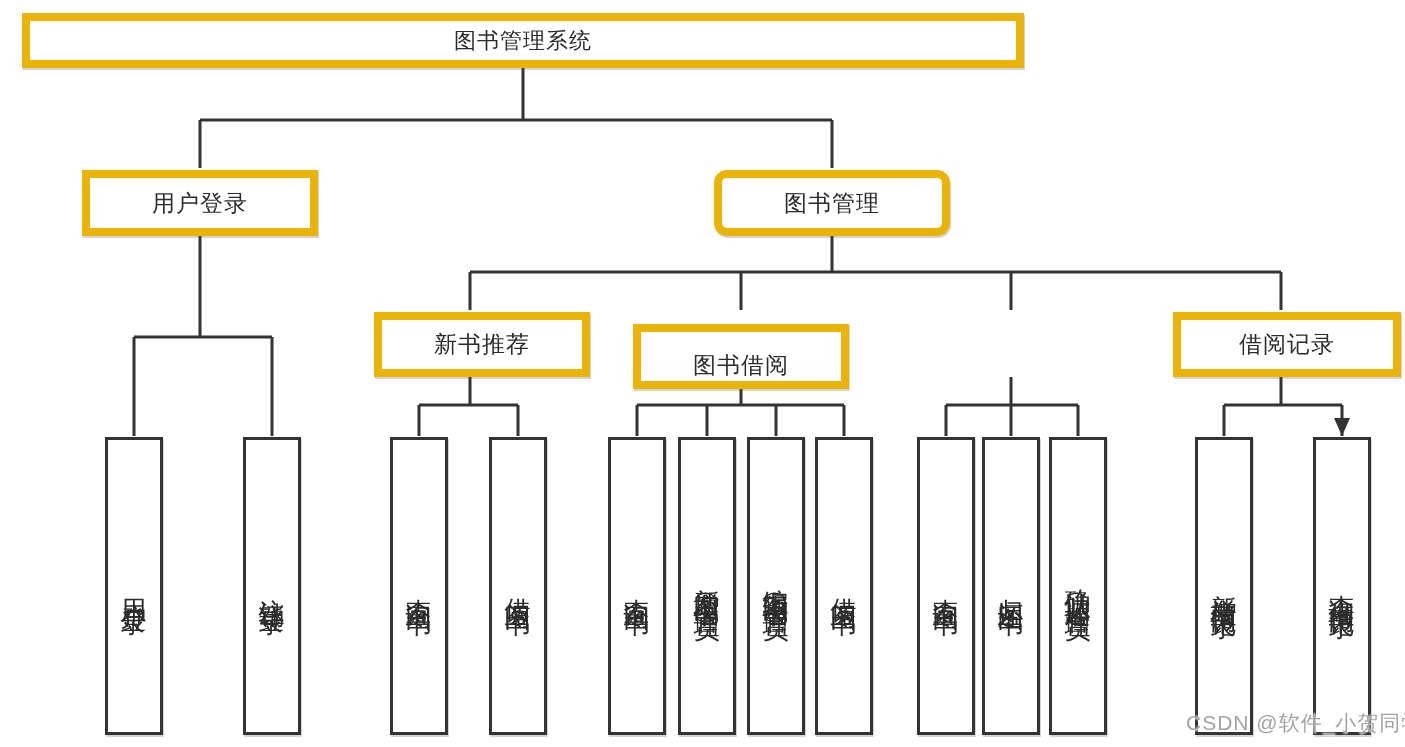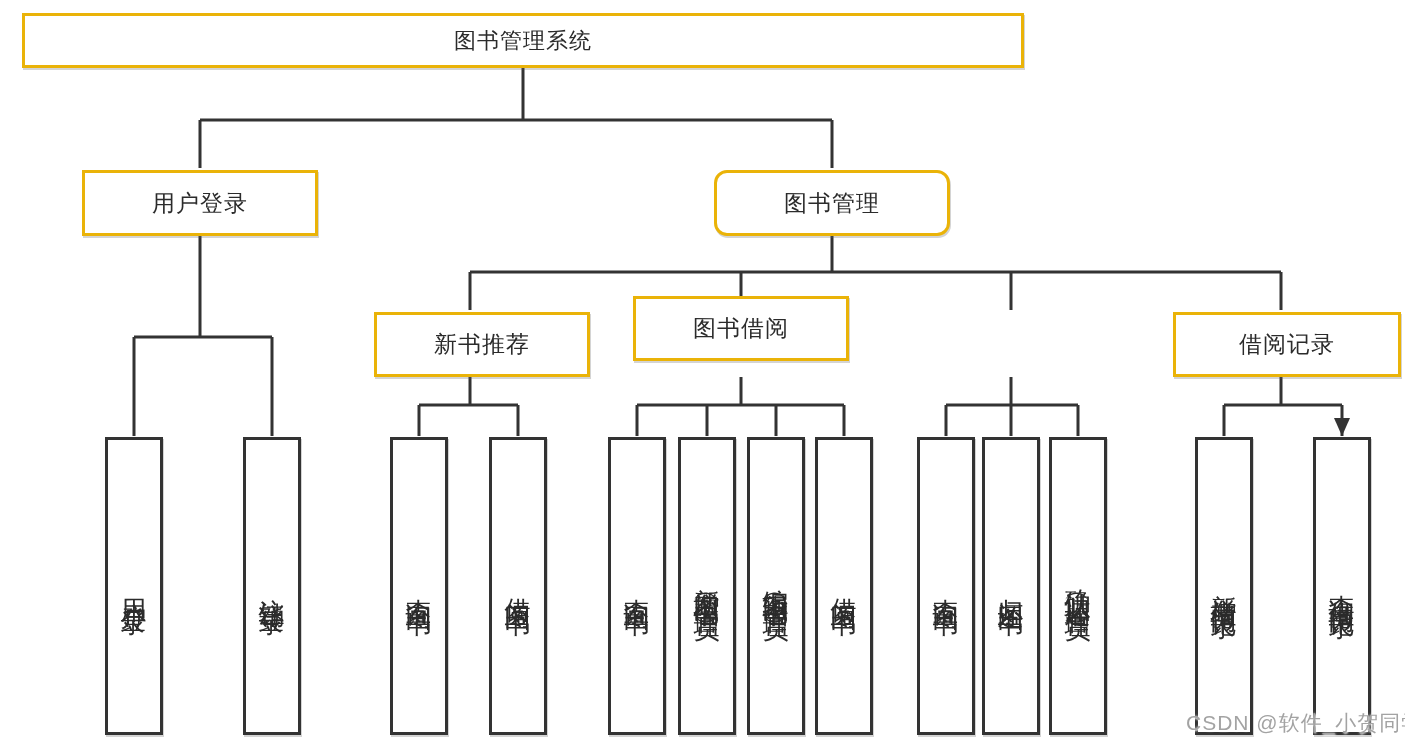--- a/index.html
+++ b/index.html
@@ -13,21 +13,21 @@
     overflow: hidden;
   }
   #connectors {
     position: absolute;
     left: 0; top: 0;
     width: 1405px; height: 747px;
   }
   .hbox {
     position: absolute;
     background: #ffffff;
-    border: 3px solid #eab308;
+    border: 8px solid #eab308;
     box-shadow: 1px 2px 0 rgba(100,100,100,0.28);
     display: flex;
     align-items: center;
     justify-content: center;
     color: #2b2b2b;
     font-size: 23px;
     letter-spacing: 1px;
     z-index: 2;
   }
   .hbox.root { font-size: 22px; }
@@ -100,21 +100,21 @@
   <div class="hbox" style="left:82px; top:170px; width:236px; height:66px;">
     <span>用户登录</span>
   </div>
   <div class="hbox" style="left:714px; top:170px; width:236px; height:66px;border-radius:13px;">
     <span>图书管理</span>
   </div>
 
   <div class="hbox" style="left:374px; top:312px; width:216px; height:65px;">
     <span>新书推荐</span>
   </div>
-  <div class="hbox" style="left:633px; top:296px; width:216px; height:65px;">
+  <div class="hbox" style="left:633px; top:324px; width:216px; height:65px;align-items:flex-end;">
     <span>图书借阅</span>
   </div>
   <div class="hbox" style="left:1173px; top:312px; width:228px; height:65px;">
     <span>借阅记录</span>
   </div>
 
   <div class="vbox" style="left:105px; top:437px;">
     <span>用户登录</span>
   </div>
   <div class="vbox" style="left:243px; top:437px;">

